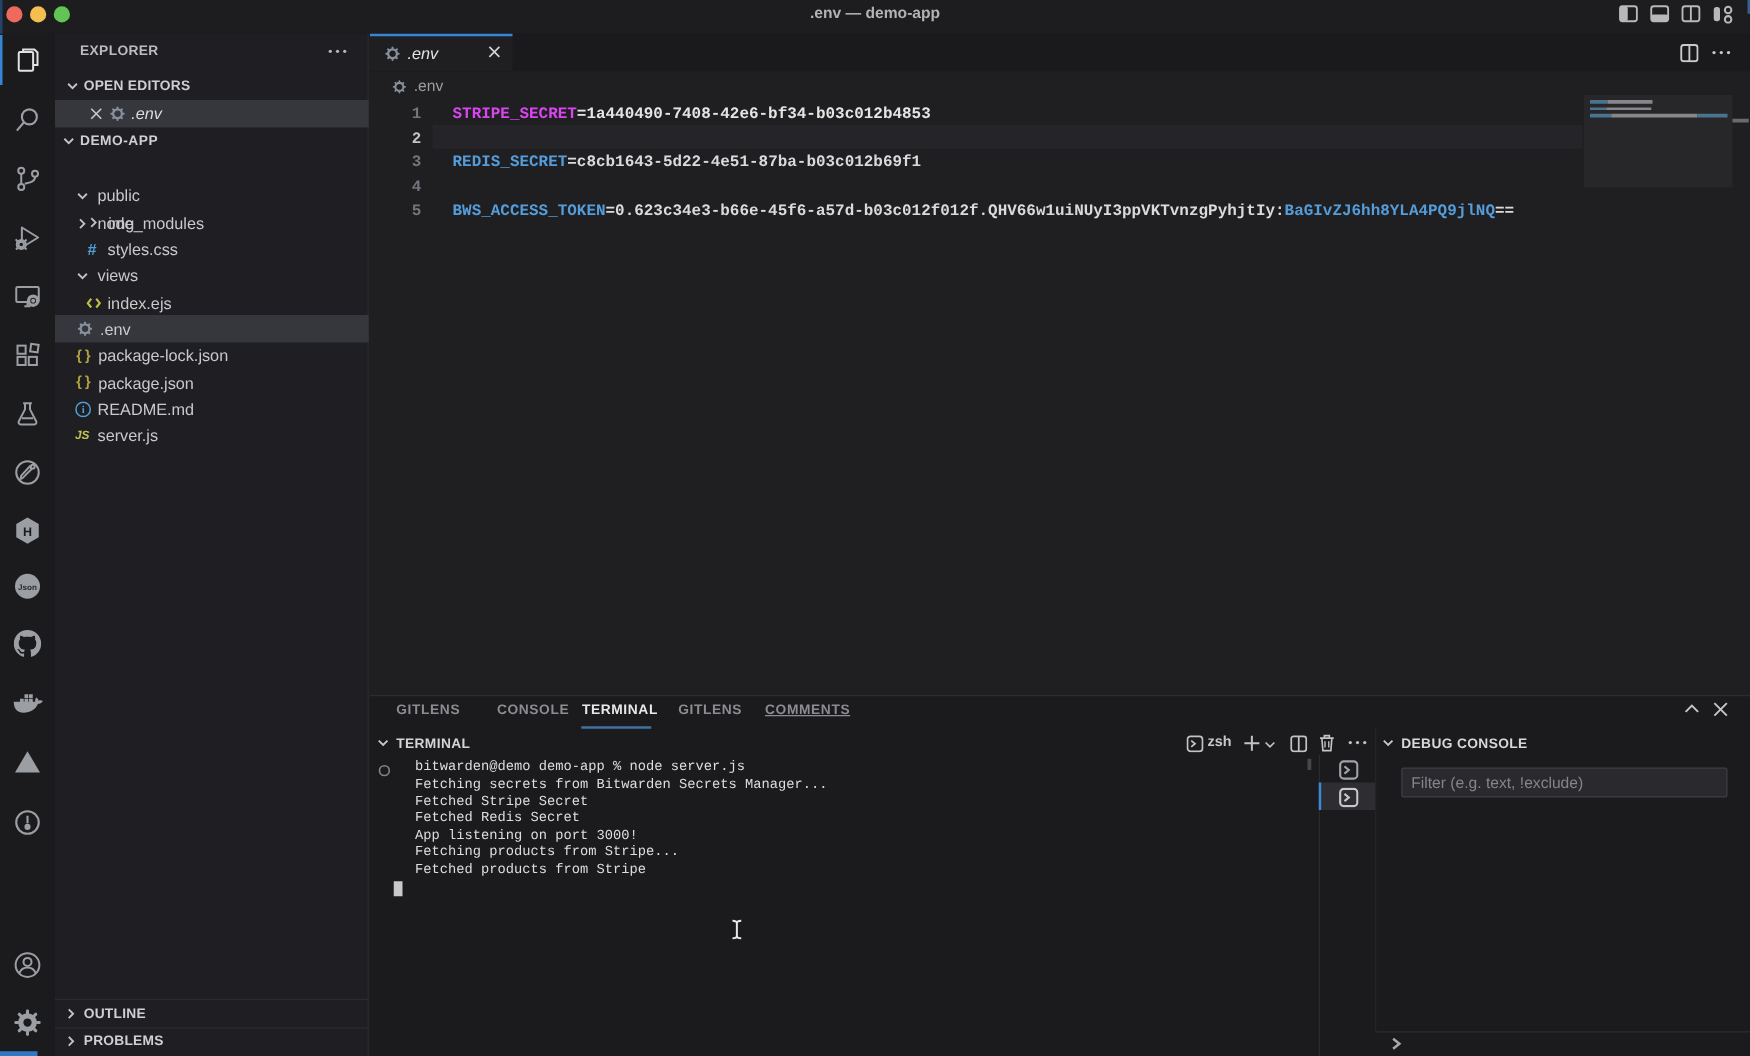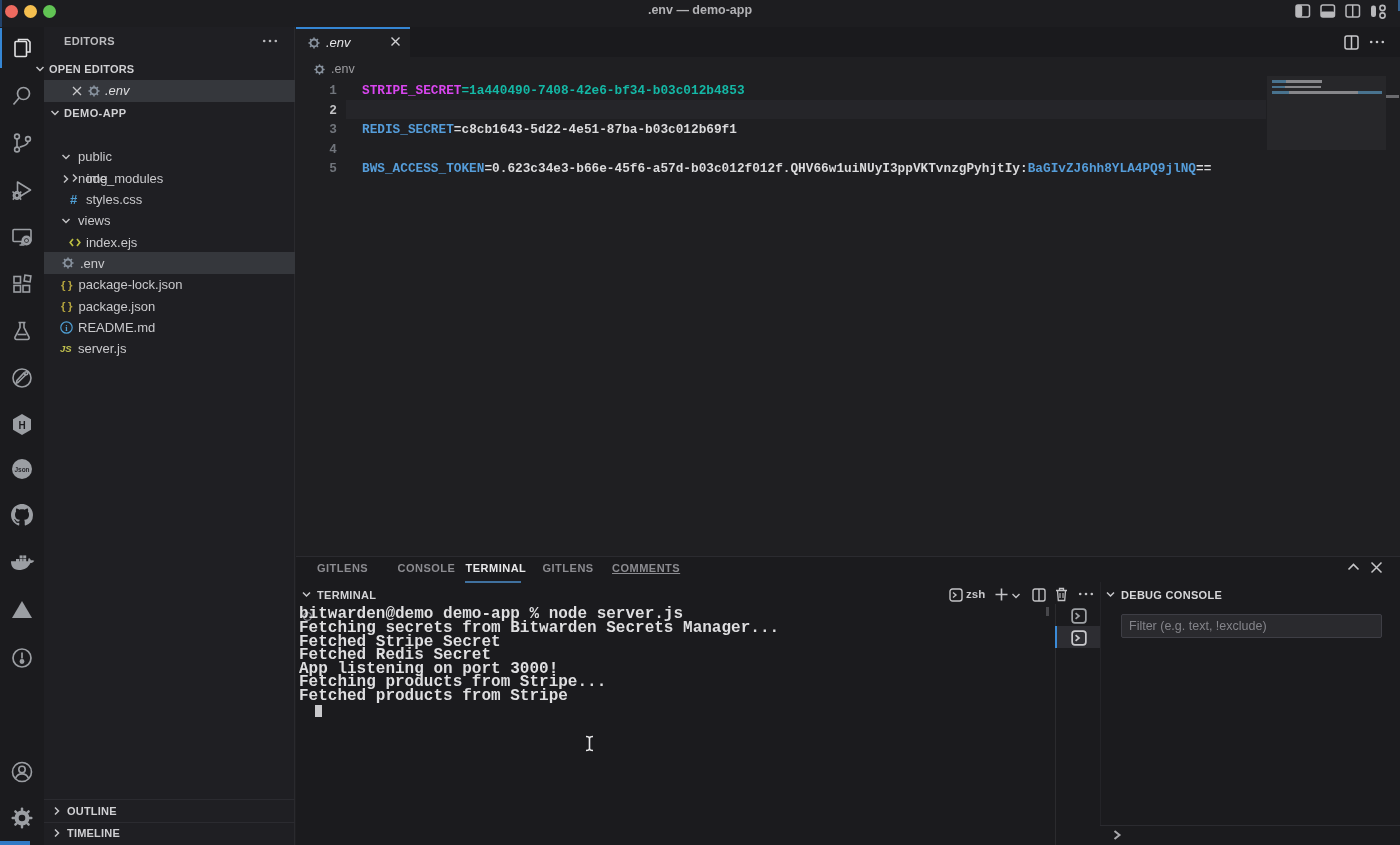--- a/index.html
+++ b/index.html
@@ -178,32 +178,32 @@
     </g>
     <circle cx="12" cy="12" r="5.4" fill="none" stroke="#9b9ea3" stroke-width="4.2"></circle>
   </svg>
 </div>
 <div class="ab" style="left:0;top:0;width:1.5px;height:27px;background:#23436b;"></div>
 <div class="ab" style="left:0;top:28px;width:2px;height:40px;background:#3586d4;"></div>
 
 <div class="ab" style="left:0;top:841px;width:30px;height:4px;background:#3079c5;"></div>
 
 <div class="ab" style="left:44px;top:27px;width:251px;height:818px;background:#1f1f23;border-right:1px solid #2a2a2e;"></div>
-<div class="ab row" style="left:64px;top:33px;height:16px;font-size:11px;font-weight:700;color:#bcbcbf;letter-spacing:.3px;">EDITORS</div>
+<div class="ab row" style="left:64px;top:33px;height:16px;font-size:11px;font-weight:700;color:#bcbcbf;letter-spacing:.3px;">EXPLORER</div>
 <div class="ab" style="left:262px;top:38px;">
     <svg width="16" height="6" viewBox="0 0 16 6">
       <g fill="#b8b8bb">
         <circle cx="2.2" cy="3" r="1.3"></circle>
         <circle cx="8" cy="3" r="1.3"></circle>
         <circle cx="13.8" cy="3" r="1.3"></circle>
       </g>
     </svg>
   </div>
 
-<div class="ab row" style="left:35px;top:58px;width:242px;height:22px;">
+<div class="ab row" style="left:53px;top:58px;width:242px;height:22px;">
   <svg width="10" height="10" viewBox="0 0 10 10" style="margin-right:4px;">
       <path d="M1.5 3l3.5 3.5L8.5 3" fill="none" stroke="#c5c5c8" stroke-width="1.5"></path>
     </svg>
   <span class="hdr">OPEN EDITORS</span>
 </div>
 
 <div class="ab row" style="left:44px;top:79.5px;width:251px;height:22px;background:#35373c;">
   <svg width="10" height="10" viewBox="0 0 10 10" style="margin-left:27.5px;">
       <path d="M1 1l8 8M9 1l-8 8" stroke="#c8c8cb" stroke-width="1.3"></path>
     </svg>
@@ -301,21 +301,21 @@
   <svg width="10" height="10" viewBox="0 0 10 10" style="margin-right:5px;">
       <path d="M3 1.5l3.5 3.5L3 8.5" fill="none" stroke="#c5c5c8" stroke-width="1.5"></path>
     </svg>
   <span class="hdr">OUTLINE</span>
 </div>
 <div class="ab" style="left:44px;top:821.5px;width:251px;height:1px;background:#2b2b30;"></div>
 <div class="ab row" style="left:52px;top:822.5px;width:243px;height:21px;">
   <svg width="10" height="10" viewBox="0 0 10 10" style="margin-right:5px;">
       <path d="M3 1.5l3.5 3.5L3 8.5" fill="none" stroke="#c5c5c8" stroke-width="1.5"></path>
     </svg>
-  <span class="hdr">TIMELINE</span>
+  <span class="hdr">PROBLEMS</span>
 </div>
 
 <div class="ab" style="left:296px;top:27px;width:1104px;height:30px;background:#1a1a1d;"></div>
 
 <div class="ab" style="left:296px;top:27px;width:114px;height:30px;background:#1f1f22;border-top:2px solid #3586d4;"></div>
 <div class="ab row" style="left:308px;top:29px;width:100px;height:27px;">
   <span style="display:inline-flex;">
       <svg width="12" height="12" viewBox="0 0 24 24">
         <g fill="#87919d">
           <rect x="10.5" y="0.5" width="3" height="5.5" rx="1.3"></rect>
@@ -375,21 +375,21 @@
 
 <div class="ab" style="left:296px;top:80px;width:1104px;height:476px;background:#1f1f22;"></div>
 
 <div class="ab" style="left:346px;top:99.5px;width:920px;height:19.5px;background:rgba(130,130,140,.07);"></div>
 <div id="codelines" class="mono" style="position:absolute;left:0;top:0;font-size:12.75px;font-weight:700;">
   <div class="ab" style="left:296px;top:83px;width:41px;text-align:right;color:#71757c;">1</div>
   <div class="ab" style="left:296px;top:102.5px;width:41px;text-align:right;color:#c2c2c5;">2</div>
   <div class="ab" style="left:296px;top:122px;width:41px;text-align:right;color:#71757c;">3</div>
   <div class="ab" style="left:296px;top:141.5px;width:41px;text-align:right;color:#71757c;">4</div>
   <div class="ab" style="left:296px;top:161px;width:41px;text-align:right;color:#71757c;">5</div>
-  <div class="ab" style="left:362px;top:83px;white-space:pre;"><span style="color:#d946ef;">STRIPE_SECRET</span><span style="color:#14b8a6;">=1a440490-7408-42e6-bf34-b03c012b4853</span></div>
+  <div class="ab" style="left:362px;top:83px;white-space:pre;"><span style="color:#d946ef;">STRIPE_SECRET</span><span style="color:#e5e5e5;">=1a440490-7408-42e6-bf34-b03c012b4853</span></div>
   <div class="ab" style="left:362px;top:122px;white-space:pre;"><span style="color:#559dda;">REDIS_SECRET</span><span style="color:#dadadc;">=c8cb1643-5d22-4e51-87ba-b03c012b69f1</span></div>
   <div class="ab" style="left:362px;top:161px;white-space:pre;"><span style="color:#559dda;">BWS_ACCESS_TOKEN</span><span style="color:#dadadc;">=0.623c34e3-b66e-45f6-a57d-b03c012f012f.QHV66w1uiNUyI3ppVKTvnzgPyhjtIy:</span><span style="color:#559dda;">BaGIvZJ6hh8YLA4PQ9jlNQ</span><span style="color:#dadadc;">==</span></div>
 </div>
 
 <div class="ab" style="left:1267px;top:76px;width:119px;height:74px;background:rgba(255,255,255,.04);"></div>
 <div class="ab" style="left:1272px;top:80.2px;width:14px;height:2.4px;background:#49738f;"></div>
 <div class="ab" style="left:1286px;top:80.2px;width:36px;height:2.4px;background:#87878b;"></div>
 <div class="ab" style="left:1272px;top:85.8px;width:13px;height:2.4px;background:#49738f;"></div>
 <div class="ab" style="left:1285px;top:85.8px;width:36px;height:2.4px;background:#87878b;"></div>
 <div class="ab" style="left:1272px;top:91.4px;width:17px;height:2.4px;background:#49738f;"></div>
@@ -463,21 +463,21 @@
         </g>
       </svg>
     </div>
 
   <div class="ab" style="left:302px;top:611px;">
       <svg width="11" height="11" viewBox="0 0 11 11">
         <circle cx="5.5" cy="5.5" r="3.9" fill="none" stroke="#83838a" stroke-width="1.3"></circle>
       </svg>
     </div>
 
-  <div class="ab mono" style="left:299px;top:608.4px;font-size:16px;font-weight:700;color:#dedee0;line-height:13.6px;white-space:pre;">bitwarden@demo demo-app % node server.js
+  <div class="ab mono" style="left:332px;top:608.4px;font-size:11px;font-weight:400;color:#dedee0;line-height:13.6px;white-space:pre;">bitwarden@demo demo-app % node server.js
 Fetching secrets from Bitwarden Secrets Manager...
 Fetched Stripe Secret
 Fetched Redis Secret
 App listening on port 3000!
 Fetching products from Stripe...
 Fetched products from Stripe</div>
   <div class="ab" style="left:315px;top:704.8px;width:7px;height:12.6px;background:#c9c9cc;"></div>
   <div class="ab" style="left:1046px;top:607px;width:3px;height:9px;background:#47474b;"></div>
 
   <div class="ab" style="left:1054.5px;top:604px;width:1px;height:241px;background:#2b2b2e;"></div>

